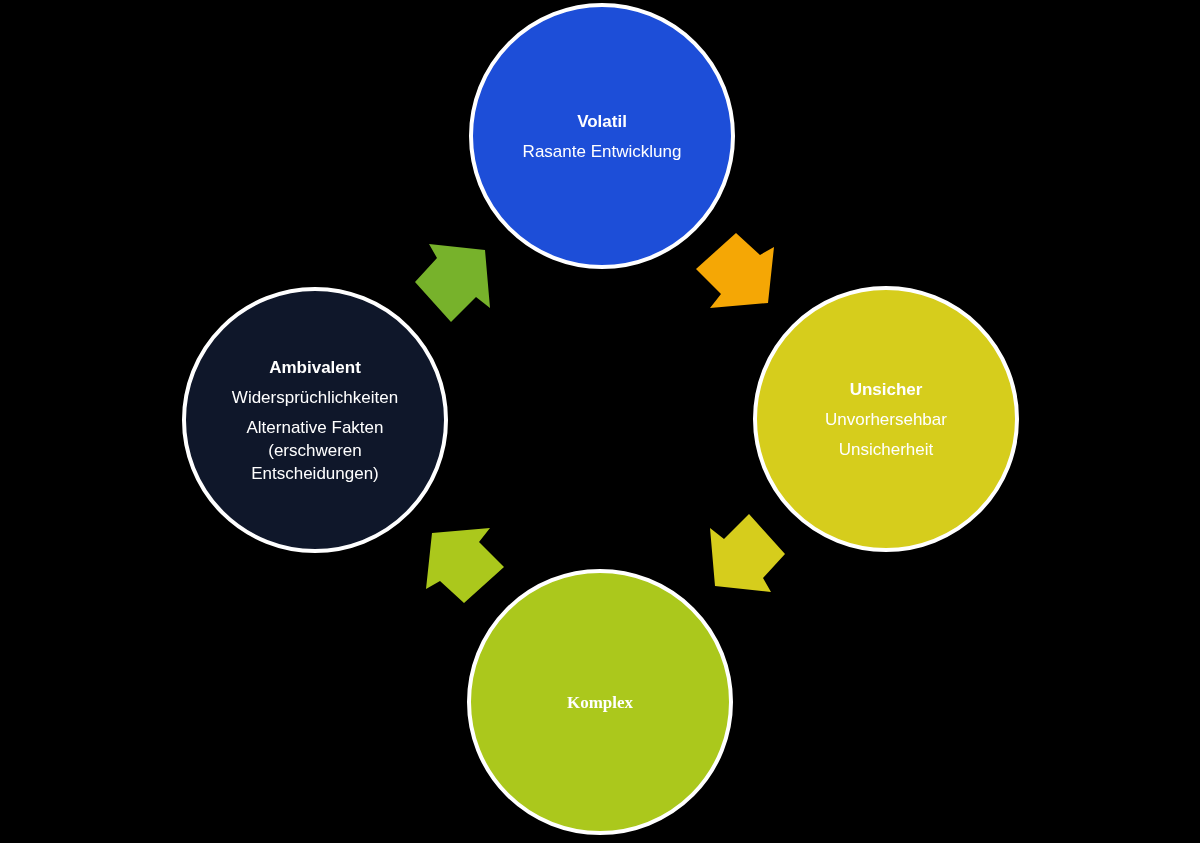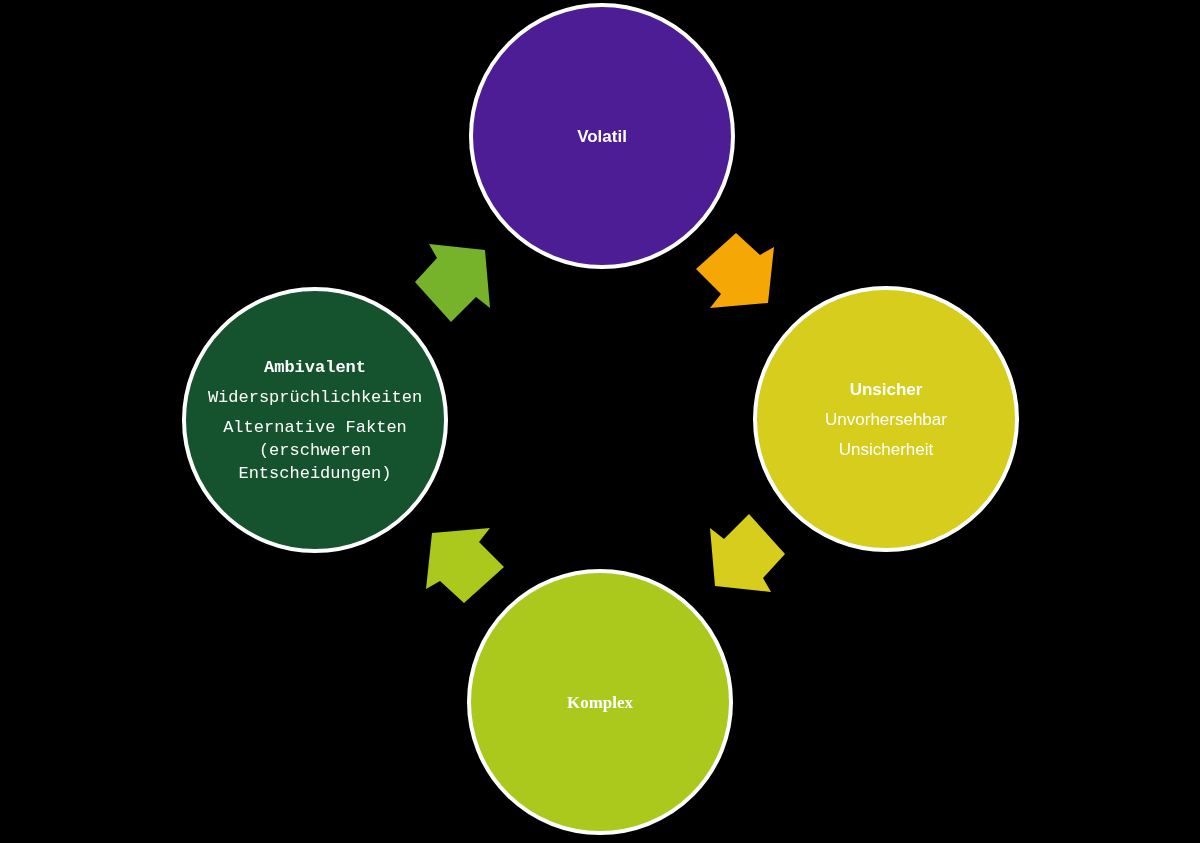--- a/index.html
+++ b/index.html
@@ -67,37 +67,40 @@
 
 <div class="stage" style="background: rgb(0, 0, 0); color: rgb(255, 255, 255);">
 
   <svg class="arrows-layer" viewBox="0 0 1200 843" xmlns="http://www.w3.org/2000/svg">
     <polygon points="736,233 760,255 774,247 768,303 710,308 721,294 696,269" fill="#F5A705"></polygon>
     <polygon points="736,233 760,255 774,247 768,303 710,308 721,294 696,269" fill="#D6CD1C" transform="rotate(90 600 418)"></polygon>
     <polygon points="736,233 760,255 774,247 768,303 710,308 721,294 696,269" fill="#ABC81C" transform="rotate(180 600 418)"></polygon>
     <polygon points="736,233 760,255 774,247 768,303 710,308 721,294 696,269" fill="#77B22B" transform="rotate(270 600 418)"></polygon>
   </svg>
 
-  <div class="node-circle node-volatil" style="background: #4c1d95; border-color: rgb(255, 255, 255);">
+  <div class="node-circle node-volatil" style="background: #1d4ed8; border-color: rgb(255, 255, 255);">
     <div class="node-title">Volatil</div>
+    <div class="node-body">
+        <div class="node-paragraph">Rasante Entwicklung</div>
+      </div>
   </div>
 
   <div class="node-circle node-unsicher" style="background: rgb(214, 205, 28); border-color: rgb(255, 255, 255); text-align: center;">
     <div class="node-title">Unsicher</div>
     <div class="node-body">
         <div class="node-paragraph">Unvorhersehbar</div>
         <div class="node-paragraph">Unsicherheit</div>
       </div>
   </div>
 
   <div class="node-circle node-komplex" style="background: rgb(171, 200, 28); border-color: rgb(255, 255, 255); font-family: Liberation Serif, serif;">
     <div class="node-title">Komplex</div>
   </div>
 
-  <div class="node-circle node-ambivalent" style="background: #14532d; border-color: rgb(255, 255, 255); font-family: Liberation Mono, monospace;">
+  <div class="node-circle node-ambivalent" style="background: #0f172a; border-color: rgb(255, 255, 255);">
     <div class="node-title">Ambivalent</div>
     <div class="node-body">
         <div class="node-paragraph">Widersprüchlichkeiten</div>
         <div class="node-paragraph">Alternative Fakten
 (erschweren
 Entscheidungen)</div>
       </div>
   </div>
 
 </div>

